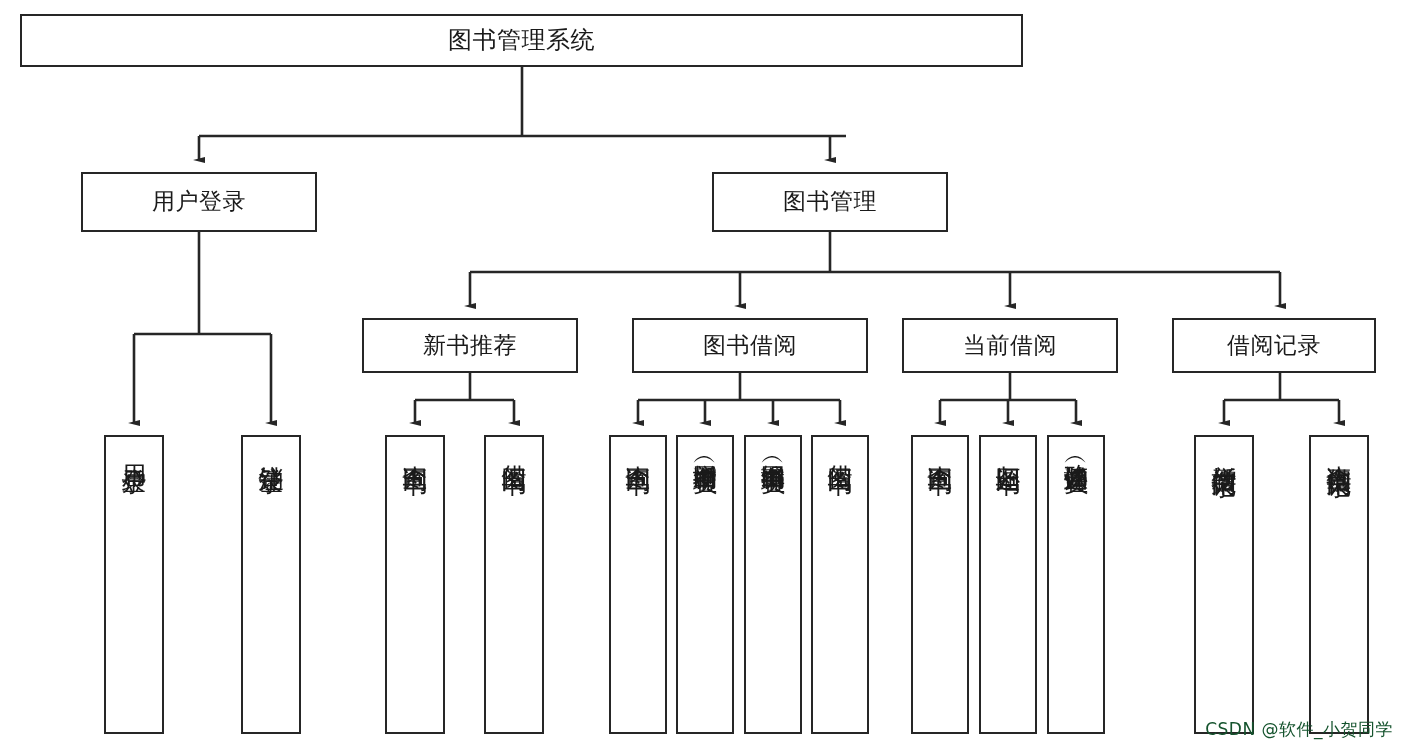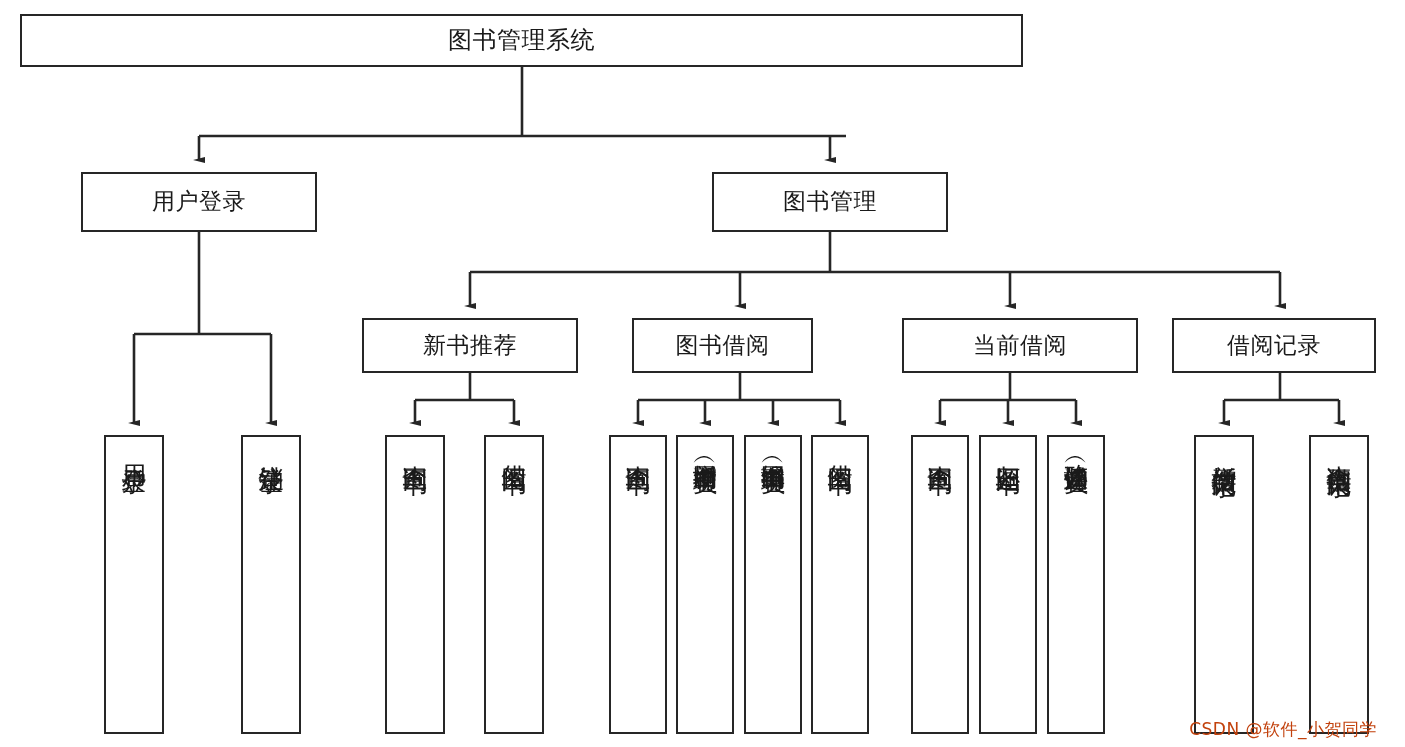--- a/index.html
+++ b/index.html
@@ -59,24 +59,24 @@
     letter-spacing: 2px;
     line-height: 1;
     margin: 0 auto;
   }
   .node.vert.tight .label {
     font-size: 24px;
     letter-spacing: 1px;
   }
   #watermark {
     position: absolute;
-    right: 28px;
+    right: 12px;
     bottom: 6px;
     font-size: 17px;
-    color: #c2410c;
+    color: #14532d;
     letter-spacing: 0.5px;
     white-space: nowrap;
     text-align: right;
   }
 </style>
 </head>
 <body>
 
 <div id="canvas">
 
@@ -139,25 +139,25 @@
   </div>
 
   <div class="node horiz" style="left:362px; top:318px; width:216px; height:55px;">
     <span class="label">新书推荐</span>
   </div>
 
   <div class="node horiz" style="left:712px; top:172px; width:236px; height:60px;">
     <span class="label">图书管理</span>
   </div>
 
-  <div class="node horiz" style="left:632px; top:318px; width:181px; height:55px;">
+  <div class="node horiz" style="left:632px; top:318px; width:236px; height:55px;">
     <span class="label">图书借阅</span>
   </div>
 
-  <div class="node horiz" style="left:902px; top:318px; width:236px; height:55px;">
+  <div class="node horiz" style="left:902px; top:318px; width:216px; height:55px;">
     <span class="label">当前借阅</span>
   </div>
 
   <div class="node horiz" style="left:1172px; top:318px; width:204px; height:55px;">
     <span class="label">借阅记录</span>
   </div>
 
   <div class="node vert" style="left:104px; top:435px; width:60px; height:299px;">
     <span class="label">用户登录</span>
   </div>

